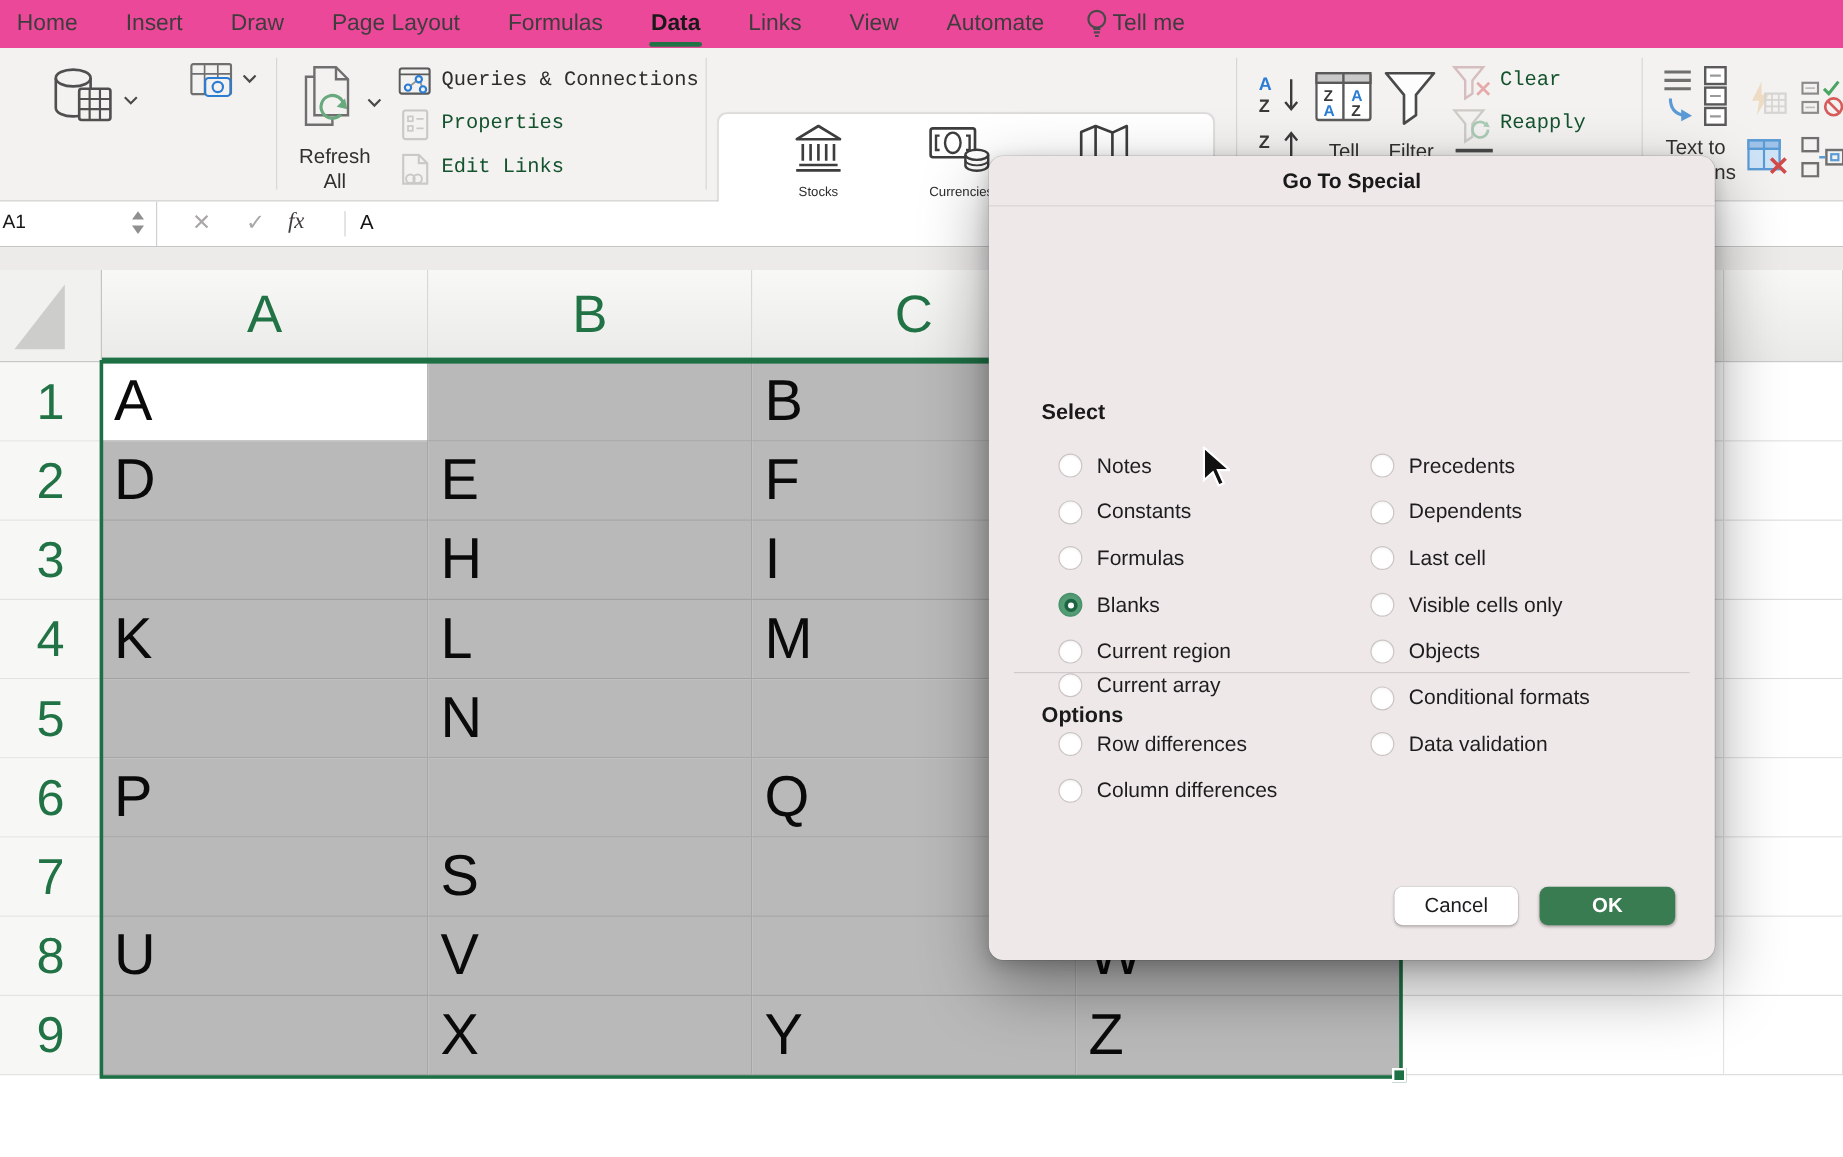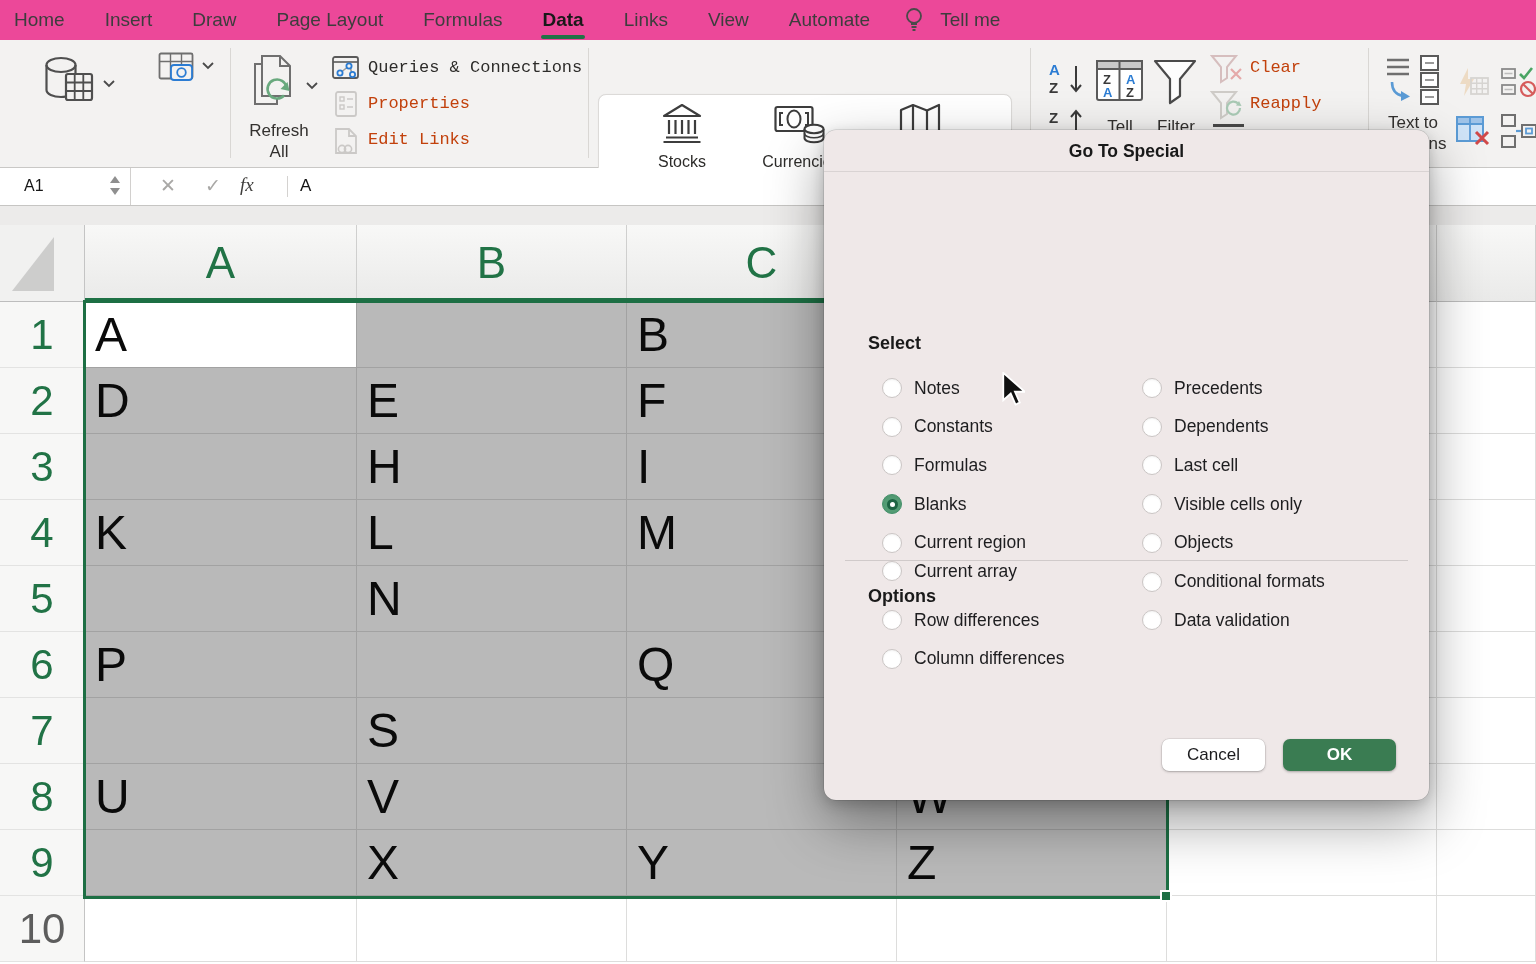--- a/index.html
+++ b/index.html
@@ -8,40 +8,40 @@
   .abs{position:absolute;}
 
   
   #menubar{position:absolute;left:0;top:0;width:1536px;height:40px;background:#ec4899;
            display:flex;align-items:center;padding-left:14px;box-sizing:border-box;}
   #menu-tabs{display:flex;align-items:center;gap:40px;}
   .menu-tab{font-size:19px;color:#3d3d3d;position:relative;white-space:nowrap;}
   .menu-tab.active{font-weight:700;color:#191919;}
   .menu-tab.active::after{content:'';position:absolute;left:-1px;right:-1px;bottom:-8px;height:4px;
            border-radius:2.5px;background:#217346;}
-  #tellme{display:flex;align-items:center;gap:16px;margin-left:34px;font-size:19px;color:#3d3d3d;}
+  #tellme{display:flex;align-items:center;gap:3px;margin-left:34px;font-size:19px;color:#3d3d3d;}
 
   
   #ribbon{position:absolute;left:0;top:40px;width:1536px;height:128px;background:#f3f2f1;
           border-bottom:1px solid #c9c8c6;box-sizing:border-box;}
   .vsep{position:absolute;top:8px;height:110px;width:1px;background:#d9d7d4;}
   .rlabel{position:absolute;font-size:17px;line-height:21px;color:#33312f;text-align:center;white-space:nowrap;}
   .rowlabel{position:absolute;font-size:17px;color:#2d2c2a;white-space:nowrap;font-family:Liberation Mono, monospace;}
-  .rowlabel.grayed{color:#c2410c;}
+  .rowlabel.grayed{color:#14532d;}
   .chev{stroke:#4a4a4a;stroke-width:1.8;fill:none;}
   #datatypes-card{position:absolute;left:598px;top:54px;width:412px;height:92px;background:#fff;
           border:1px solid #dcdad8;border-radius:8px;box-shadow:0 0 1px rgba(0,0,0,.08);}
   .dt-item{position:absolute;top:6px;width:120px;text-align:center;}
-  .dt-label{font-size:16px;color:#2d2c2a;margin-top:2px;}
+  .dt-label{font-size:11px;color:#2d2c2a;margin-top:2px;}
 
   
   #formulabar{position:absolute;left:0;top:168px;width:1536px;height:38px;background:#fff;
           border-bottom:1px solid #c6c5c3;box-sizing:border-box;}
   #namebox{position:absolute;left:0;top:0;width:130px;height:37px;border-right:1px solid #d2d0ce;}
-  #namebox-text{position:absolute;left:24px;top:9px;font-size:16px;color:#161616;}
+  #namebox-text{position:absolute;left:2px;top:9px;font-size:16px;color:#161616;}
   .tri{width:0;height:0;border-left:5px solid transparent;border-right:5px solid transparent;position:absolute;left:110px;}
   .tri.up{border-bottom:7px solid #8f8f8f;top:8px;}
   .tri.down{border-top:7px solid #8f8f8f;top:20px;}
   .fb-glyph{position:absolute;top:6px;font-size:19px;color:#a9a8a6;}
   #fx-glyph{font-family:"DejaVu Serif",serif;font-style:italic;color:#3f3e3c;font-size:19px;}
   #fb-divider{position:absolute;left:287px;top:8px;width:1px;height:21px;background:#d4d2d0;}
   #fb-value{position:absolute;left:300px;top:8px;font-size:17px;color:#131313;}
 
   
   #sheet-gap{position:absolute;left:0;top:206px;width:1536px;height:19px;background:#ecebea;}
@@ -403,29 +403,20 @@
       </div>
       <div class="sheet-row">
         <div class="row-h">9</div>
         <div class="cell sel" style="width: 272px;"></div>
         <div class="cell sel" style="width: 270px;">X</div>
         <div class="cell sel" style="width: 270px;">Y</div>
         <div class="cell sel" style="width: 270px;">Z</div>
         <div class="cell" style="width: 270px;"></div>
         <div class="cell" style="width: 99px;"></div>
       </div>
-      <div class="sheet-row">
-        <div class="row-h dim">10</div>
-        <div class="cell" style="width: 272px;"></div>
-        <div class="cell" style="width: 270px;"></div>
-        <div class="cell" style="width: 270px;"></div>
-        <div class="cell" style="width: 270px;"></div>
-        <div class="cell" style="width: 270px;"></div>
-        <div class="cell" style="width: 99px;"></div>
-      </div>
     </div>
   <div id="sel-border"></div>
   <div id="sel-handle"></div>
 
   <div id="dialog">
     <div id="dlg-title">Go To Special</div>
     <div class="dlg-heading" style="left:44px;top:203px;">Select</div>
     <div class="radio-list" style="left:58px;top:248px;width:250px;">
         <div class="radio-row" style="top: 0px;">
           <span class="radio"></span>

